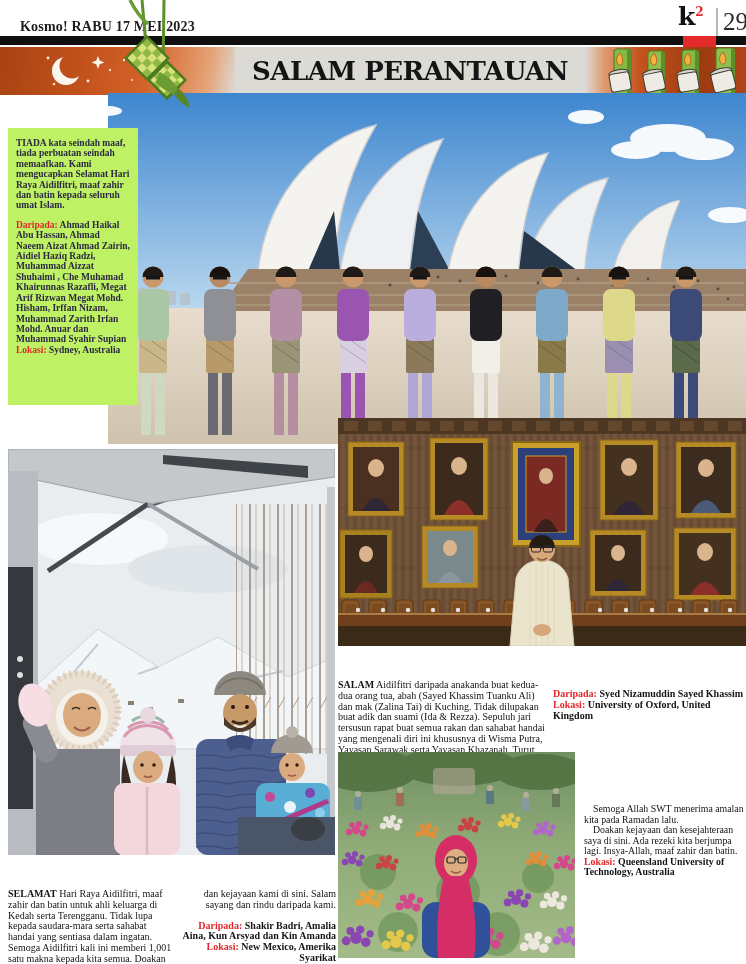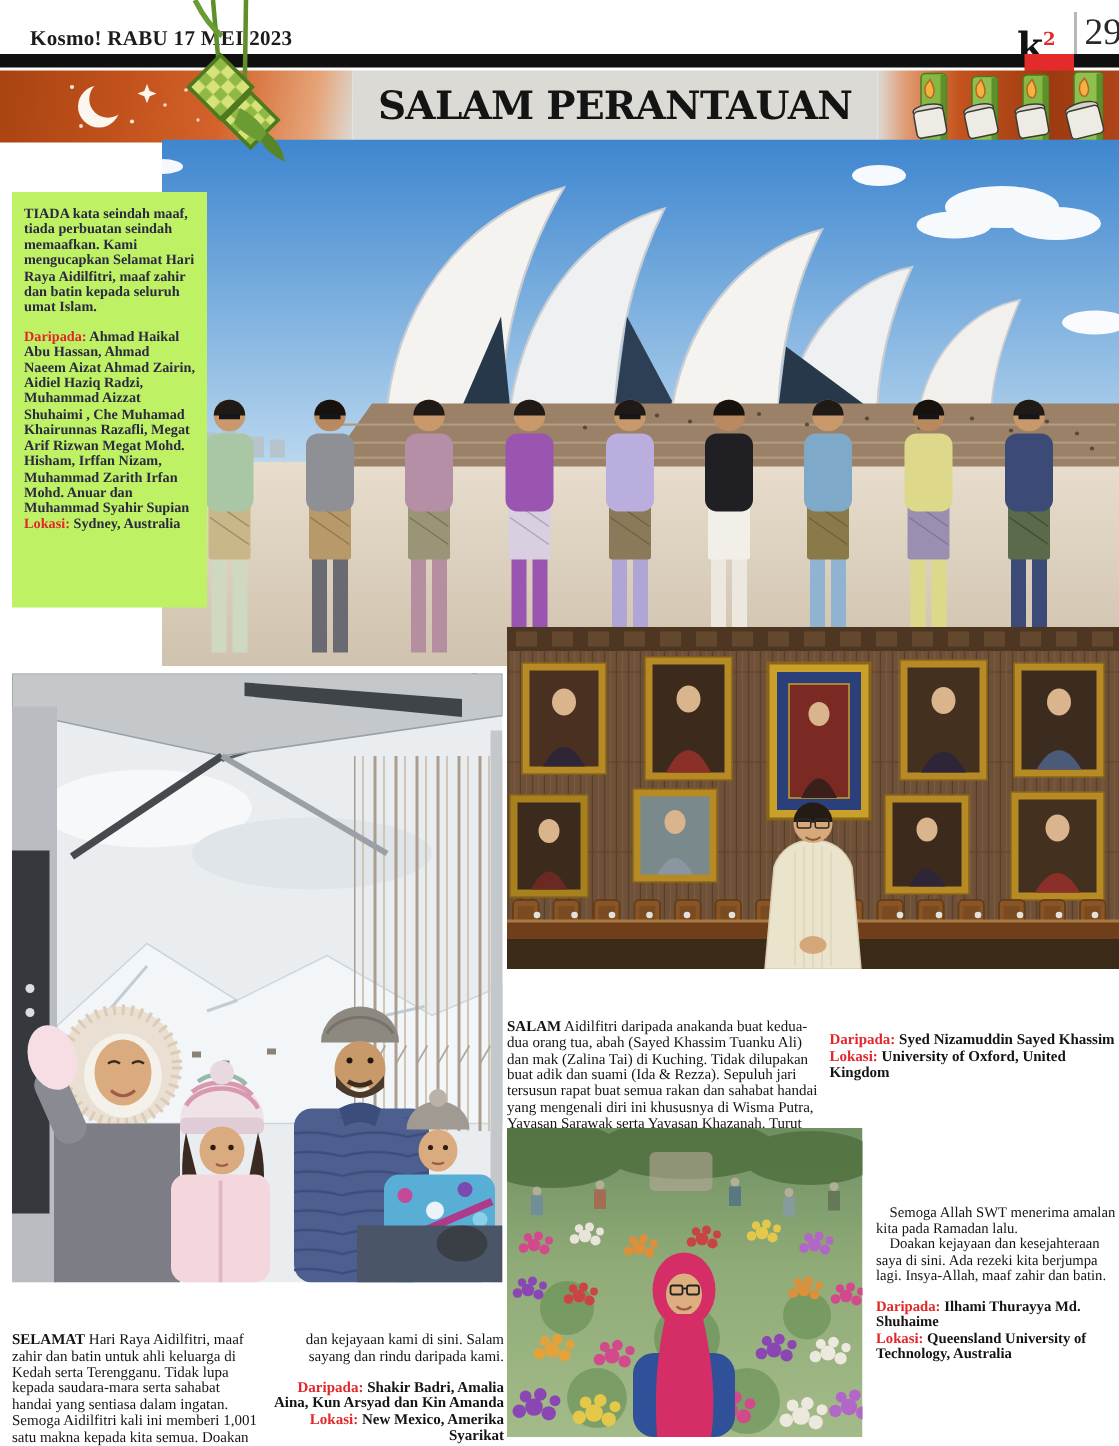--- a/index.html
+++ b/index.html
@@ -1,20 +1,20 @@
 <!DOCTYPE html>
 <html><head>
 <meta charset="utf-8">
 <style>
   html,body{margin:0;padding:0;background:#ffffff;}
   .page{position:relative;width:746px;height:964px;background:#ffffff;overflow:hidden;
         font-family:"Liberation Serif",serif;}
   
   .masthead{position:absolute;left:20px;top:19px;font-size:14px;font-weight:700;color:#1c1c1c;letter-spacing:.2px;}
-  .brand-k{position:absolute;left:678px;top:16px;font-family:"DejaVu Serif",serif;font-weight:700;font-size:25px;color:#111;}
+  .brand-k{position:absolute;left:678px;top:2px;font-family:"DejaVu Serif",serif;font-weight:700;font-size:25px;color:#111;}
   .brand-k sup{color:#e32b2b;font-size:12px;}
   .brand-divider{position:absolute;left:716px;top:8px;width:1.5px;height:29px;background:#b8b8b8;}
   .page-number{position:absolute;left:723px;top:8px;font-size:25px;color:#2a2a2a;}
   .top-bar{position:absolute;left:0;top:36px;width:746px;height:9px;background:#101010;}
   .top-bar-red{position:absolute;left:683px;top:36px;width:33px;height:13px;background:#e32b2b;}
   .banner{position:absolute;left:0;top:47px;width:746px;height:48px;}
   .banner-left{position:absolute;left:0;top:0;width:235px;height:48px;
      background:linear-gradient(100deg,#a84312 0%,#c4531d 38%,#d4622a 62%,#e5a478 88%,#dcdad5 100%);}
   .banner-center{position:absolute;left:235px;top:0;width:350px;height:48px;background:#dcdad5;}
   .banner-right{position:absolute;left:585px;top:0;width:161px;height:48px;
@@ -608,17 +608,16 @@
   </div>
   <div id="cap-nm-2" class="cap">
     <p>dan kejayaan kami di sini. Salam sayang dan rindu daripada kami.</p>
     <p class="meta"><span class="red">Daripada:</span> <span>Shakir Badri, Amalia Aina, Kun Arsyad dan Kin Amanda</span></p>
     <p class="meta2"><span class="red">Lokasi:</span> <span>New Mexico, Amerika Syarikat</span></p>
   </div>
 
   <div id="cap-qld" class="cap">
     <p class="indent">Semoga Allah SWT menerima amalan kita pada Ramadan lalu.</p>
     <p class="indent">Doakan kejayaan dan kesejahteraan saya di sini. Ada rezeki kita berjumpa lagi. Insya-Allah, maaf zahir dan batin.</p>
-    <p class="meta"><span class="red">Daripada:</span> <span>Ilhami Thurayya Md. Shuhaime</span></p>
     <p class="meta2"><span class="red">Lokasi:</span> <span>Queensland University of Technology, Australia</span></p>
   </div>
 
 </div>
 
 </body></html>

